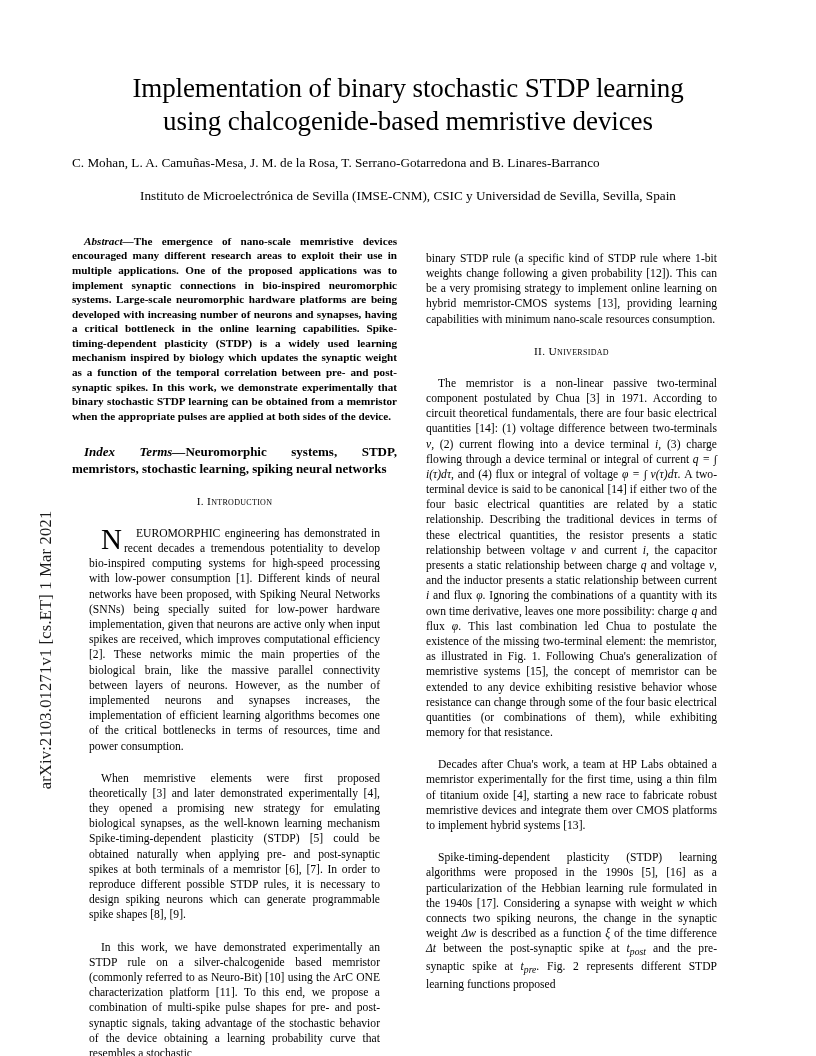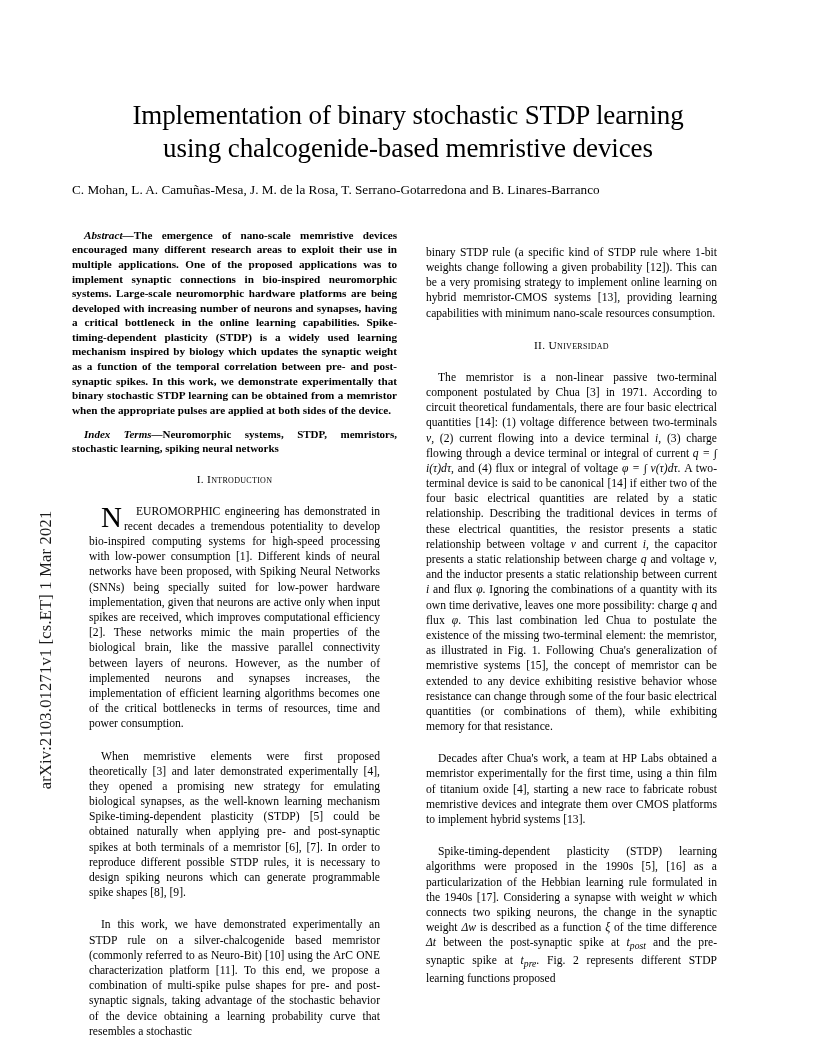--- a/index.html
+++ b/index.html
@@ -40,21 +40,21 @@
     position: absolute;
     left: 72px;
     top: 72px;
     width: 672px;
   }
 
   .title {
     font-size: 27px;
     line-height: 1.22;
     text-align: center;
-    margin: 27px 0 0 0;
+    margin: 0 0 0 0;
     font-weight: normal;
     letter-spacing: -0.1px;
   }
   .authors {
     text-align: left;
     font-size: 13.2px;
     margin-top: 17px;
   }
   .affil {
     text-align: center;
@@ -86,25 +86,25 @@
     line-height: 1.3;
     text-align: justify;
     text-indent: 12px;
   }
   .abstract .lead {
     font-style: italic;
     font-weight: bold;
   }
   .idxterms {
     font-weight: bold;
-    font-size: 11px;
+    font-size: 13px;
     line-height: 1.3;
     text-align: justify;
     text-indent: 12px;
-    margin-top: 10px;
+    margin-top: 21px;
   }
   .idxterms .lead {
     font-style: italic;
     font-weight: bold;
   }
 
   .section-head {
     text-align: center;
     font-size: 11.4px;
     margin: 16px 0 8px 0;
@@ -139,20 +139,21 @@
   <div class="arxiv-stamp">arXiv:2103.01271v1  [cs.ET]  1 Mar 2021</div>
 
   <div class="content">
 
     <h1 class="title">
       <span>Implementation of binary stochastic STDP learning</span><br>
       <span>using chalcogenide-based memristive devices</span>
     </h1>
 
     <div class="authors">C. Mohan, L. A. Camuñas-Mesa, J. M. de la Rosa, T. Serrano-Gotarredona and B. Linares-Barranco</div>
+    <div class="affil">Instituto de Microelectrónica de Sevilla (IMSE-CNM), CSIC y Universidad de Sevilla, Sevilla, Spain</div>
 
     <div class="columns">
 
       <div class="col">
 
         <div class="abstract">
           <span class="lead">Abstract—</span><span>The emergence of nano-scale memristive devices encouraged many different research areas to exploit their use in multiple applications. One of the proposed applications was to implement synaptic connections in bio-inspired neuromorphic systems. Large-scale neuromorphic hardware platforms are being developed with increasing number of neurons and synapses, having a critical bottleneck in the online learning capabilities. Spike-timing-dependent plasticity (STDP) is a widely used learning mechanism inspired by biology which updates the synaptic weight as a function of the temporal correlation between pre- and post-synaptic spikes. In this work, we demonstrate experimentally that binary stochastic STDP learning can be obtained from a memristor when the appropriate pulses are applied at both sides of the device.</span>
         </div>
 
         <div class="idxterms">

